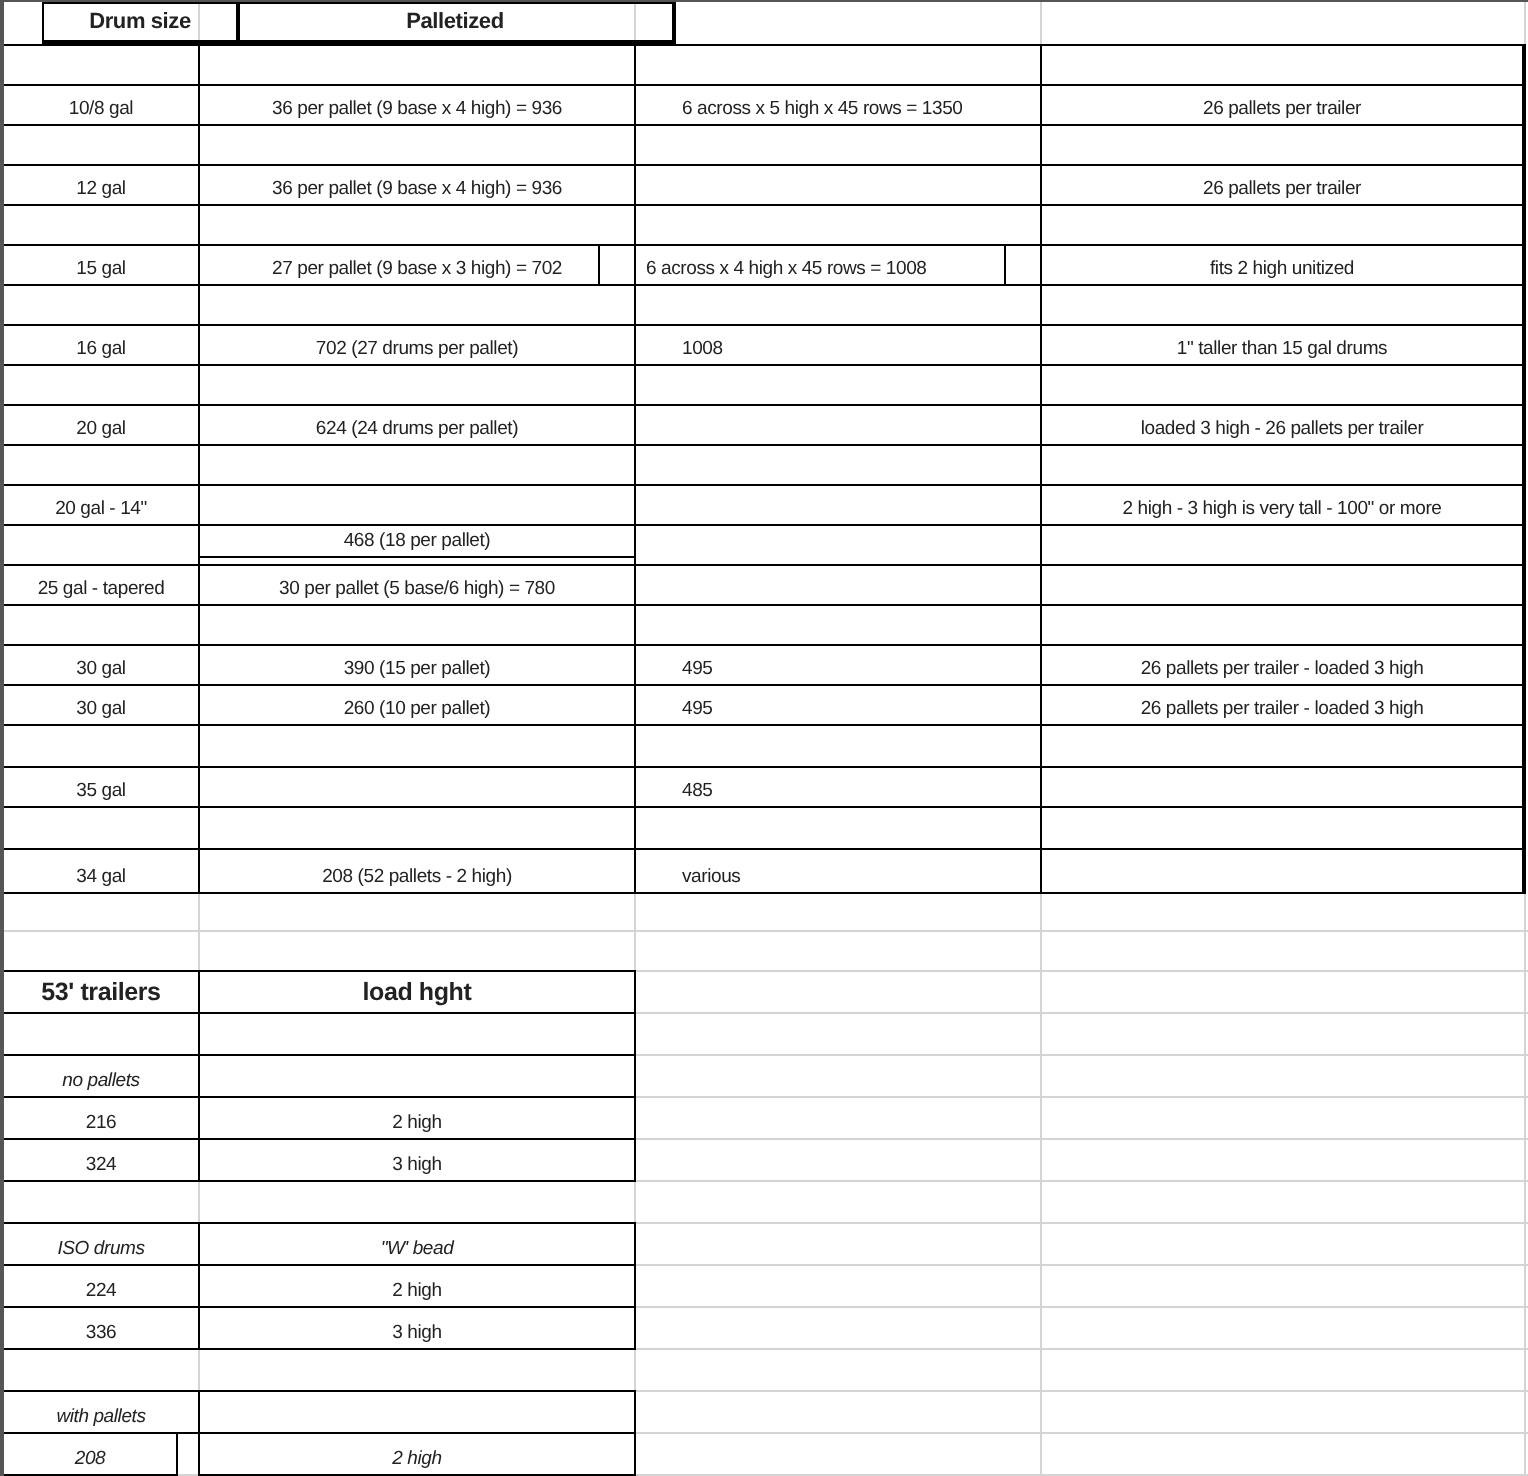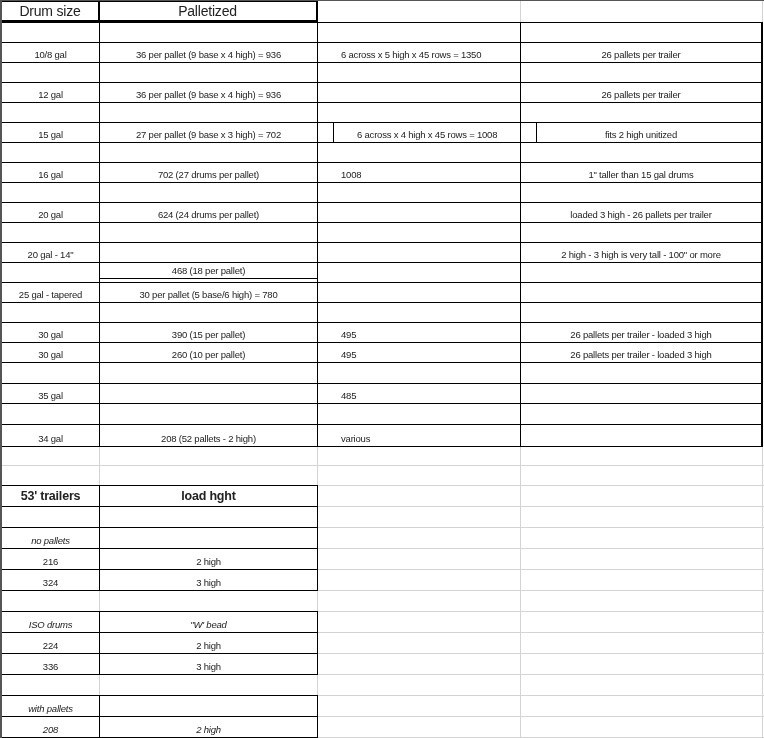--- a/index.html
+++ b/index.html
@@ -8,21 +8,21 @@
   .sheet { position: absolute; left: 0; top: 0; width: 764px; height: 738px; }
   .left-bar { position: absolute; left: 0; top: 0; width: 2px; height: 738px; background: #555; }
   .top-bar { position: absolute; left: 0; top: 0; width: 764px; height: 1px; background: #555; }
   
   .grid-v { position: absolute; top: 0; width: 1px; height: 738px; background: #d4d4d4; }
   .grid-h { position: absolute; left: 0; height: 1px; width: 764px; background: #d4d4d4; }
   .cell { position: absolute; box-sizing: border-box; display: flex; align-items: flex-end;
           justify-content: center; font-size: 9.5px; white-space: nowrap; padding-bottom: 2px;
           letter-spacing: -0.2px; }
   .bordered { border: 1px solid #000; }
-  .hdr { font-weight: normal; font-size: 14px; align-items: center; padding-bottom: 0; }
+  .hdr { font-weight: bold; font-size: 11px; align-items: center; padding-bottom: 0; margin-left: 20px; }
   .big { font-weight: bold; font-size: 12.5px; align-items: center; padding-bottom: 0; }
   .ital { font-style: italic; font-size: 9.5px; }
   .left-al { justify-content: flex-start; padding-left: 23px; }
   .thickB { border-bottom-width: 2px; }
 </style>
 </head>
 <body>
 
 <div class="sheet" id="sheet">
 
@@ -64,21 +64,21 @@
       <div class="cell bordered" style="left: 1px; top: 82px; width: 99px; height: 21px;">12 gal</div>
       <div class="cell bordered" style="left: 99px; top: 82px; width: 219px; height: 21px;">36 per pallet (9 base x 4 high) = 936</div>
       <div class="cell bordered left-al" style="left: 317px; top: 82px; width: 204px; height: 21px;"></div>
       <div class="cell bordered" style="left: 520px; top: 82px; width: 243px; height: 21px; border-right-width: 2px;">26 pallets per trailer</div>
       <div class="cell bordered" style="left: 1px; top: 102px; width: 99px; height: 21px;"></div>
       <div class="cell bordered" style="left: 99px; top: 102px; width: 219px; height: 21px;"></div>
       <div class="cell bordered left-al" style="left: 317px; top: 102px; width: 204px; height: 21px;"></div>
       <div class="cell bordered" style="left: 520px; top: 102px; width: 243px; height: 21px; border-right-width: 2px;"></div>
       <div class="cell bordered" style="left: 1px; top: 122px; width: 99px; height: 21px;">15 gal</div>
       <div class="cell bordered" style="left: 99px; top: 122px; width: 219px; height: 21px;">27 per pallet (9 base x 3 high) = 702</div>
-      <div class="cell bordered left-al" style="left: 333px; top: 122px; width: 204px; height: 21px;">6 across x 4 high x 45 rows = 1008</div>
+      <div class="cell bordered left-al" style="left: 299px; top: 122px; width: 204px; height: 21px;">6 across x 4 high x 45 rows = 1008</div>
       <div class="cell bordered" style="left: 520px; top: 122px; width: 243px; height: 21px; border-right-width: 2px;">fits 2 high unitized</div>
       <div class="cell bordered" style="left: 1px; top: 142px; width: 99px; height: 21px;"></div>
       <div class="cell bordered" style="left: 99px; top: 142px; width: 219px; height: 21px;"></div>
       <div class="cell bordered left-al" style="left: 317px; top: 142px; width: 204px; height: 21px;"></div>
       <div class="cell bordered" style="left: 520px; top: 142px; width: 243px; height: 21px; border-right-width: 2px;"></div>
       <div class="cell bordered" style="left: 1px; top: 162px; width: 99px; height: 21px;">16 gal</div>
       <div class="cell bordered" style="left: 99px; top: 162px; width: 219px; height: 21px;">702 (27 drums per pallet)</div>
       <div class="cell bordered left-al" style="left: 317px; top: 162px; width: 204px; height: 21px;">1008</div>
       <div class="cell bordered" style="left: 520px; top: 162px; width: 243px; height: 21px; border-right-width: 2px;">1" taller than 15 gal drums</div>
       <div class="cell bordered" style="left: 1px; top: 182px; width: 99px; height: 21px;"></div>
@@ -146,18 +146,18 @@
       <div class="cell bordered" style="left: 1px; top: 569px; width: 99px; height: 22px;">324</div>
       <div class="cell bordered" style="left: 99px; top: 569px; width: 219px; height: 22px;">3 high</div>
       <div class="cell bordered ital" style="left: 1px; top: 611px; width: 99px; height: 22px;">ISO drums</div>
       <div class="cell bordered ital" style="left: 99px; top: 611px; width: 219px; height: 22px;">"W' bead</div>
       <div class="cell bordered" style="left: 1px; top: 632px; width: 99px; height: 22px;">224</div>
       <div class="cell bordered" style="left: 99px; top: 632px; width: 219px; height: 22px;">2 high</div>
       <div class="cell bordered" style="left: 1px; top: 653px; width: 99px; height: 22px;">336</div>
       <div class="cell bordered" style="left: 99px; top: 653px; width: 219px; height: 22px;">3 high</div>
       <div class="cell bordered ital" style="left: 1px; top: 695px; width: 99px; height: 22px;">with pallets</div>
       <div class="cell bordered ital" style="left: 99px; top: 695px; width: 219px; height: 22px;"></div>
-      <div class="cell bordered ital" style="left: 1px; top: 716px; width: 99px; height: 22px;">208</div>
+      <div class="cell bordered ital" style="left: 1px; top: 716px; width: 88px; height: 22px;">208</div>
       <div class="cell bordered ital" style="left: 99px; top: 716px; width: 219px; height: 22px;">2 high</div>
     </div>
   <div class="left-bar"></div>
   <div class="top-bar"></div>
 </div>
 
 </body></html>

